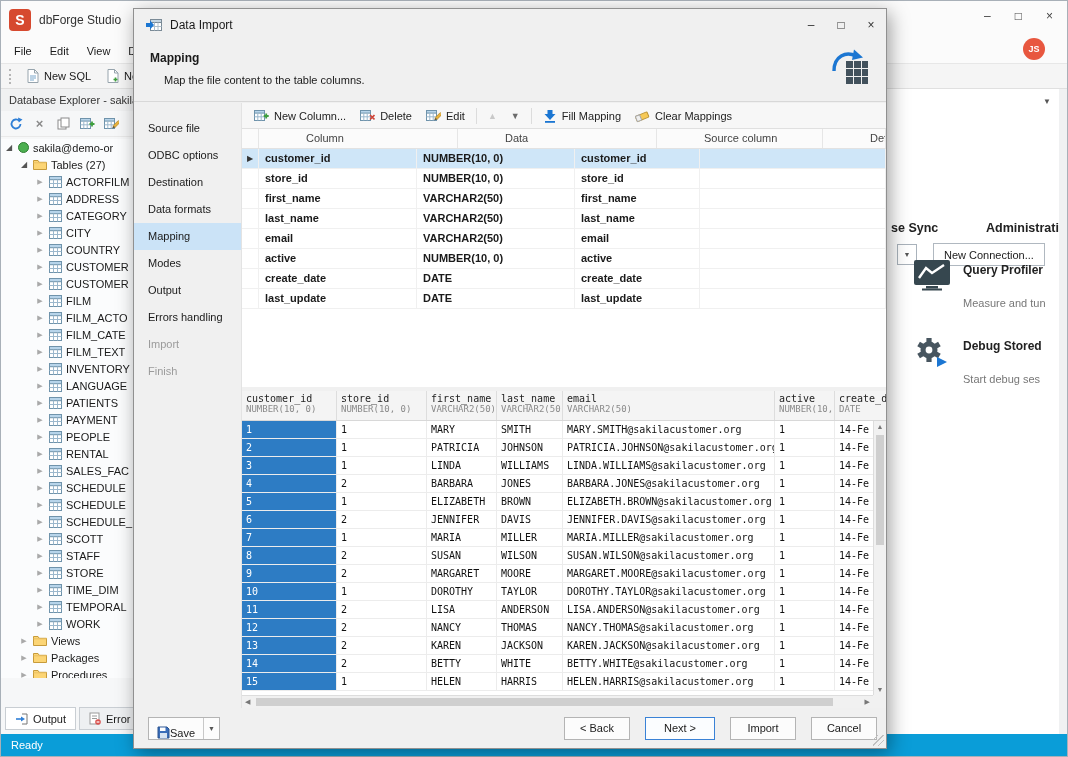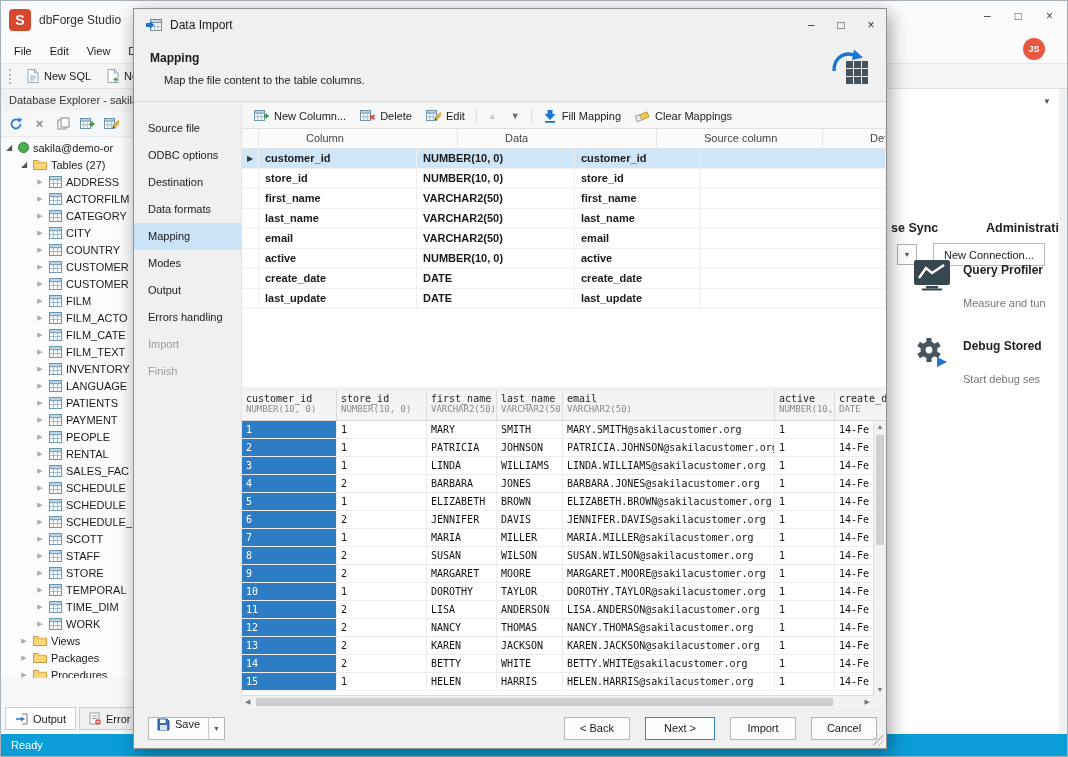--- a/index.html
+++ b/index.html
@@ -128,21 +128,21 @@
                 border-top:1px solid #ddd; font-size:7px; color:#777;
                 font-family:"Liberation Sans",sans-serif; }
   .pv-hthumb { position:absolute; top:2px; bottom:2px; left:14px; right:40px; background:#cfcfcf; }
   .sb-arrow-l { position:absolute; left:3px; top:2px; }
   .sb-arrow-r { position:absolute; right:3px; top:2px; }
   .pv-corner { position:absolute; right:0; bottom:0; width:13px; height:13px; background:#f1f1f1; }
 
   .dlg-footer { position:absolute; left:0; right:0; bottom:0; height:40px; display:flex; align-items:center;
                 padding:0 9px 0 14px; }
   .save-split { display:flex; border:1px solid #b4b4b4; background:#fcfcfc; height:23px; }
-  .save-main { display:flex; align-items:flex-start; gap:5px; padding:0 8px; }
+  .save-main { display:flex; align-items:flex-end; padding:0 8px; }
   .save-arrow { width:16px; border-left:1px solid #c8c8c8; font-size:7px; color:#555;
                 display:flex; align-items:center; justify-content:center; }
   .foot-btns { margin-left:auto; display:flex; gap:15px; }
   .foot-btns button { min-width:66px; height:23px; background:#fcfcfc; border:1px solid #b4b4b4;
                       font-family:"Liberation Sans",sans-serif; font-size:11px; color:#1a1a1a; }
   .foot-btns button.default { border:1px solid #3a82d6; background:#fbfdff; min-width:70px; }
   .grip-corner { position:absolute; right:2px; bottom:2px; width:11px; height:11px;
                  background:repeating-linear-gradient(135deg, transparent 0 3px, #c0c0c0 3px 4px); }
 </style>
 </head>
@@ -250,44 +250,44 @@
 
           <div class="trow t-table">
             <span class="arrow-c">▶</span>
             <span class="ico">
               <svg width="13" height="12" viewBox="0 0 13 12">
                 <rect x="0.5" y="0.5" width="12" height="11" fill="#fff" stroke="#6f93ab"></rect>
                 <rect x="0.5" y="0.5" width="12" height="3.2" fill="#b7d4ea" stroke="#6f93ab"></rect>
                 <path d="M4.5 3.7 V11.5 M8.5 3.7 V11.5 M0.5 7.5 H12.5" stroke="#9cb8cd" fill="none"></path>
               </svg>
             </span>
+            <span>ACTORFILM</span>
+          </div>
+
+          <div class="trow t-table">
+            <span class="arrow-c">▶</span>
+            <span class="ico">
+              <svg width="13" height="12" viewBox="0 0 13 12">
+                <rect x="0.5" y="0.5" width="12" height="11" fill="#fff" stroke="#6f93ab"></rect>
+                <rect x="0.5" y="0.5" width="12" height="3.2" fill="#b7d4ea" stroke="#6f93ab"></rect>
+                <path d="M4.5 3.7 V11.5 M8.5 3.7 V11.5 M0.5 7.5 H12.5" stroke="#9cb8cd" fill="none"></path>
+              </svg>
+            </span>
             <span>ADDRESS</span>
           </div>
 
           <div class="trow t-table">
             <span class="arrow-c">▶</span>
             <span class="ico">
               <svg width="13" height="12" viewBox="0 0 13 12">
                 <rect x="0.5" y="0.5" width="12" height="11" fill="#fff" stroke="#6f93ab"></rect>
                 <rect x="0.5" y="0.5" width="12" height="3.2" fill="#b7d4ea" stroke="#6f93ab"></rect>
                 <path d="M4.5 3.7 V11.5 M8.5 3.7 V11.5 M0.5 7.5 H12.5" stroke="#9cb8cd" fill="none"></path>
               </svg>
             </span>
-            <span>ACTORFILM</span>
-          </div>
-
-          <div class="trow t-table">
-            <span class="arrow-c">▶</span>
-            <span class="ico">
-              <svg width="13" height="12" viewBox="0 0 13 12">
-                <rect x="0.5" y="0.5" width="12" height="11" fill="#fff" stroke="#6f93ab"></rect>
-                <rect x="0.5" y="0.5" width="12" height="3.2" fill="#b7d4ea" stroke="#6f93ab"></rect>
-                <path d="M4.5 3.7 V11.5 M8.5 3.7 V11.5 M0.5 7.5 H12.5" stroke="#9cb8cd" fill="none"></path>
-              </svg>
-            </span>
             <span>CATEGORY</span>
           </div>
 
           <div class="trow t-table">
             <span class="arrow-c">▶</span>
             <span class="ico">
               <svg width="13" height="12" viewBox="0 0 13 12">
                 <rect x="0.5" y="0.5" width="12" height="11" fill="#fff" stroke="#6f93ab"></rect>
                 <rect x="0.5" y="0.5" width="12" height="3.2" fill="#b7d4ea" stroke="#6f93ab"></rect>
                 <path d="M4.5 3.7 V11.5 M8.5 3.7 V11.5 M0.5 7.5 H12.5" stroke="#9cb8cd" fill="none"></path>
@@ -538,33 +538,33 @@
 
           <div class="trow t-table">
             <span class="arrow-c">▶</span>
             <span class="ico">
               <svg width="13" height="12" viewBox="0 0 13 12">
                 <rect x="0.5" y="0.5" width="12" height="11" fill="#fff" stroke="#6f93ab"></rect>
                 <rect x="0.5" y="0.5" width="12" height="3.2" fill="#b7d4ea" stroke="#6f93ab"></rect>
                 <path d="M4.5 3.7 V11.5 M8.5 3.7 V11.5 M0.5 7.5 H12.5" stroke="#9cb8cd" fill="none"></path>
               </svg>
             </span>
+            <span>TIME_DIM</span>
+          </div>
+
+          <div class="trow t-table">
+            <span class="arrow-c">▶</span>
+            <span class="ico">
+              <svg width="13" height="12" viewBox="0 0 13 12">
+                <rect x="0.5" y="0.5" width="12" height="11" fill="#fff" stroke="#6f93ab"></rect>
+                <rect x="0.5" y="0.5" width="12" height="3.2" fill="#b7d4ea" stroke="#6f93ab"></rect>
+                <path d="M4.5 3.7 V11.5 M8.5 3.7 V11.5 M0.5 7.5 H12.5" stroke="#9cb8cd" fill="none"></path>
+              </svg>
+            </span>
             <span>TEMPORAL</span>
-          </div>
-
-          <div class="trow t-table">
-            <span class="arrow-c">▶</span>
-            <span class="ico">
-              <svg width="13" height="12" viewBox="0 0 13 12">
-                <rect x="0.5" y="0.5" width="12" height="11" fill="#fff" stroke="#6f93ab"></rect>
-                <rect x="0.5" y="0.5" width="12" height="3.2" fill="#b7d4ea" stroke="#6f93ab"></rect>
-                <path d="M4.5 3.7 V11.5 M8.5 3.7 V11.5 M0.5 7.5 H12.5" stroke="#9cb8cd" fill="none"></path>
-              </svg>
-            </span>
-            <span>TIME_DIM</span>
           </div>
 
           <div class="trow t-table">
             <span class="arrow-c">▶</span>
             <span class="ico">
               <svg width="13" height="12" viewBox="0 0 13 12">
                 <rect x="0.5" y="0.5" width="12" height="11" fill="#fff" stroke="#6f93ab"></rect>
                 <rect x="0.5" y="0.5" width="12" height="3.2" fill="#b7d4ea" stroke="#6f93ab"></rect>
                 <path d="M4.5 3.7 V11.5 M8.5 3.7 V11.5 M0.5 7.5 H12.5" stroke="#9cb8cd" fill="none"></path>
               </svg>

